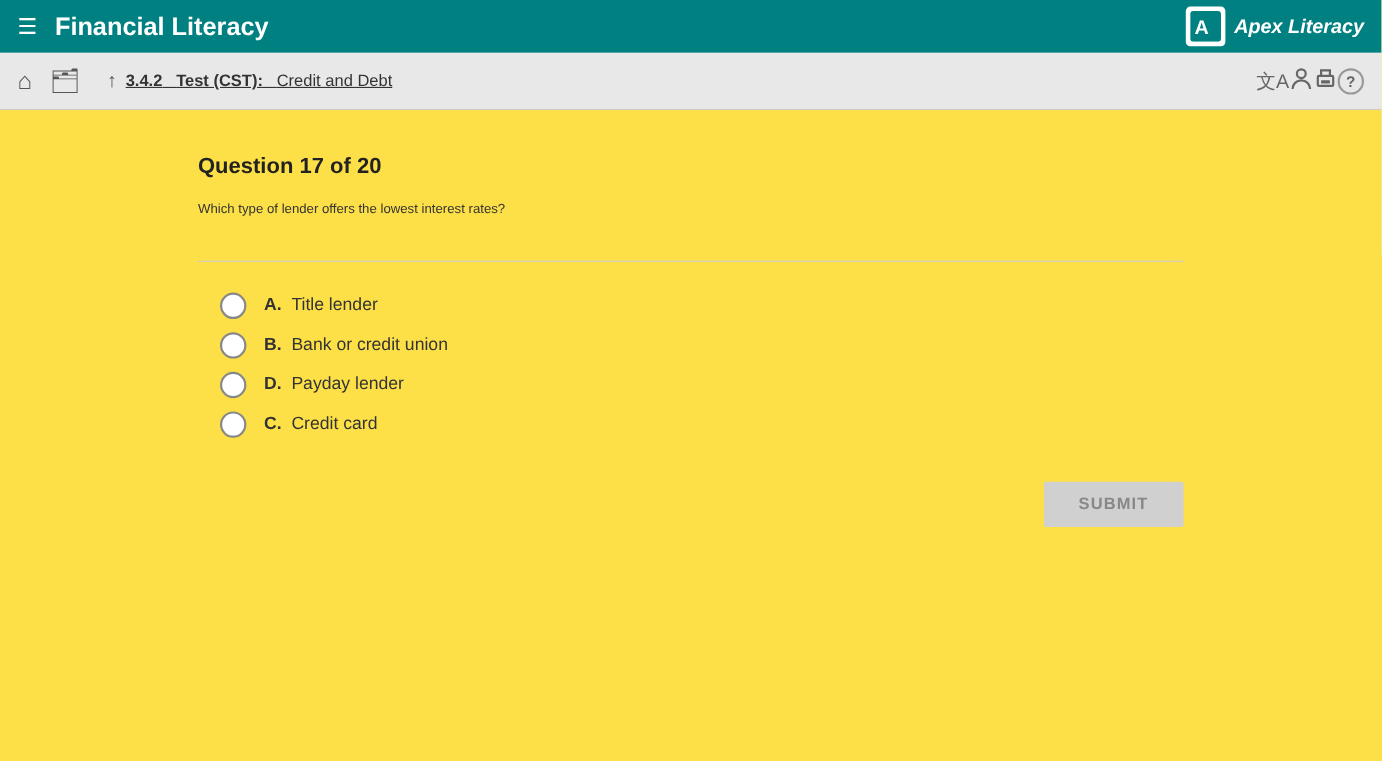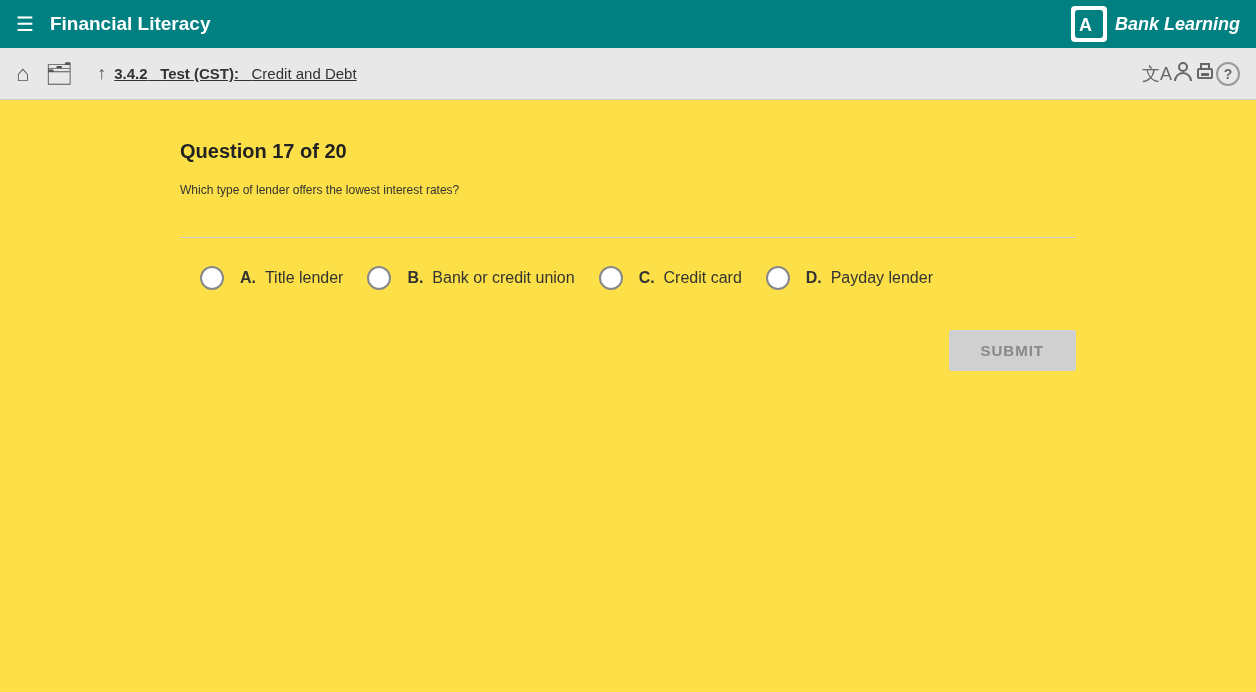--- a/index.html
+++ b/index.html
@@ -14,21 +14,21 @@
       padding: 0 16px;
       color: white;
     }
     .hamburger-icon {
       font-size: 20px;
       margin-right: 16px;
       cursor: pointer;
       color: white;
     }
     .top-bar-title {
-      font-size: 19px;
+      font-size: 23px;
       font-weight: bold;
       color: white;
       flex: 1;
     }
     .apex-logo {
       display: flex;
       align-items: center;
       gap: 8px;
     }
     .apex-logo-icon {
@@ -122,22 +122,22 @@
     }
 
     .divider {
       border: none;
       border-top: 1px solid #ccc;
       margin-bottom: 28px;
     }
 
     .answer-options {
       display: flex;
-      flex-direction: row;
-      gap: 24px;
+      flex-direction: column;
+      gap: 12px;
       margin-left: 20px;
       margin-bottom: 40px;
     }
 
     .answer-option {
       display: flex;
       align-items: center;
       gap: 16px;
       cursor: pointer;
     }
@@ -189,21 +189,21 @@
 <div class="top-bar">
   <span class="hamburger-icon">☰</span>
   <span class="top-bar-title">Financial Literacy</span>
   <div class="apex-logo">
     <div class="apex-logo-icon">
       <svg viewBox="0 0 28 28" fill="none" xmlns="http://www.w3.org/2000/svg">
         <rect width="28" height="28" rx="3" fill="#008080"></rect>
         <text x="4" y="21" font-size="18" font-weight="bold" fill="white" font-family="Arial">A</text>
       </svg>
     </div>
-    <span class="apex-logo-text">Bank Learning</span>
+    <span class="apex-logo-text">Apex Literacy</span>
   </div>
 </div>
 
 <div class="second-bar">
   <div class="nav-icons-left">
     <span class="nav-icon">⌂</span>
     <span class="nav-icon">🗂</span>
   </div>
   <div class="breadcrumb-area">
     <span class="up-arrow">↑</span>
@@ -253,31 +253,31 @@
       <div class="radio-circle"></div>
       <span class="option-label">
         <span class="option-letter">B.</span>
         &nbsp;<span>Bank or credit union</span>
       </span>
     </div>
 
     <div class="answer-option">
       <div class="radio-circle"></div>
       <span class="option-label">
+        <span class="option-letter">D.</span>
+        &nbsp;<span>Payday lender</span>
+      </span>
+    </div>
+
+    <div class="answer-option">
+      <div class="radio-circle"></div>
+      <span class="option-label">
         <span class="option-letter">C.</span>
         &nbsp;<span>Credit card</span>
       </span>
     </div>
 
-    <div class="answer-option">
-      <div class="radio-circle"></div>
-      <span class="option-label">
-        <span class="option-letter">D.</span>
-        &nbsp;<span>Payday lender</span>
-      </span>
-    </div>
-
   </div>
 
   <div class="submit-row">
     <button class="submit-button">SUBMIT</button>
   </div>
 </div>
 
 </body></html>

